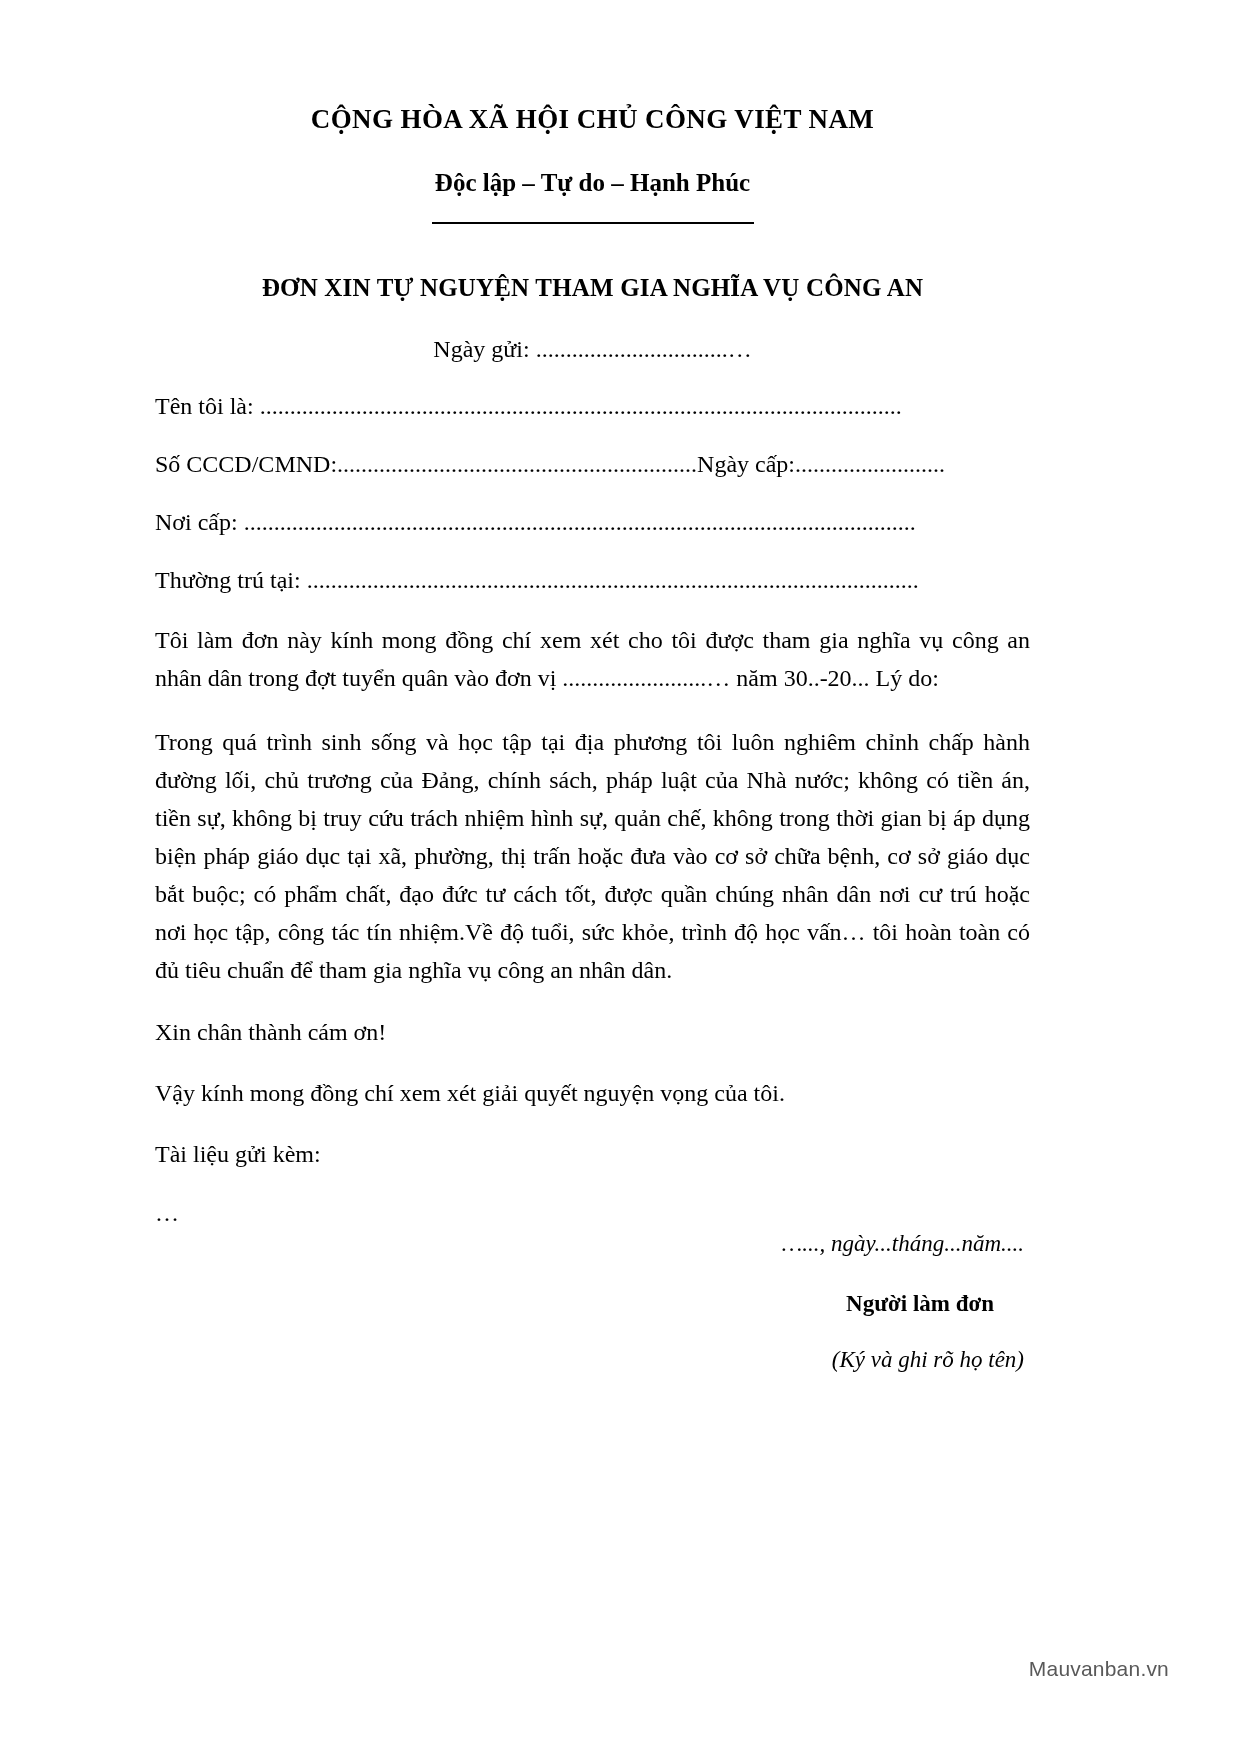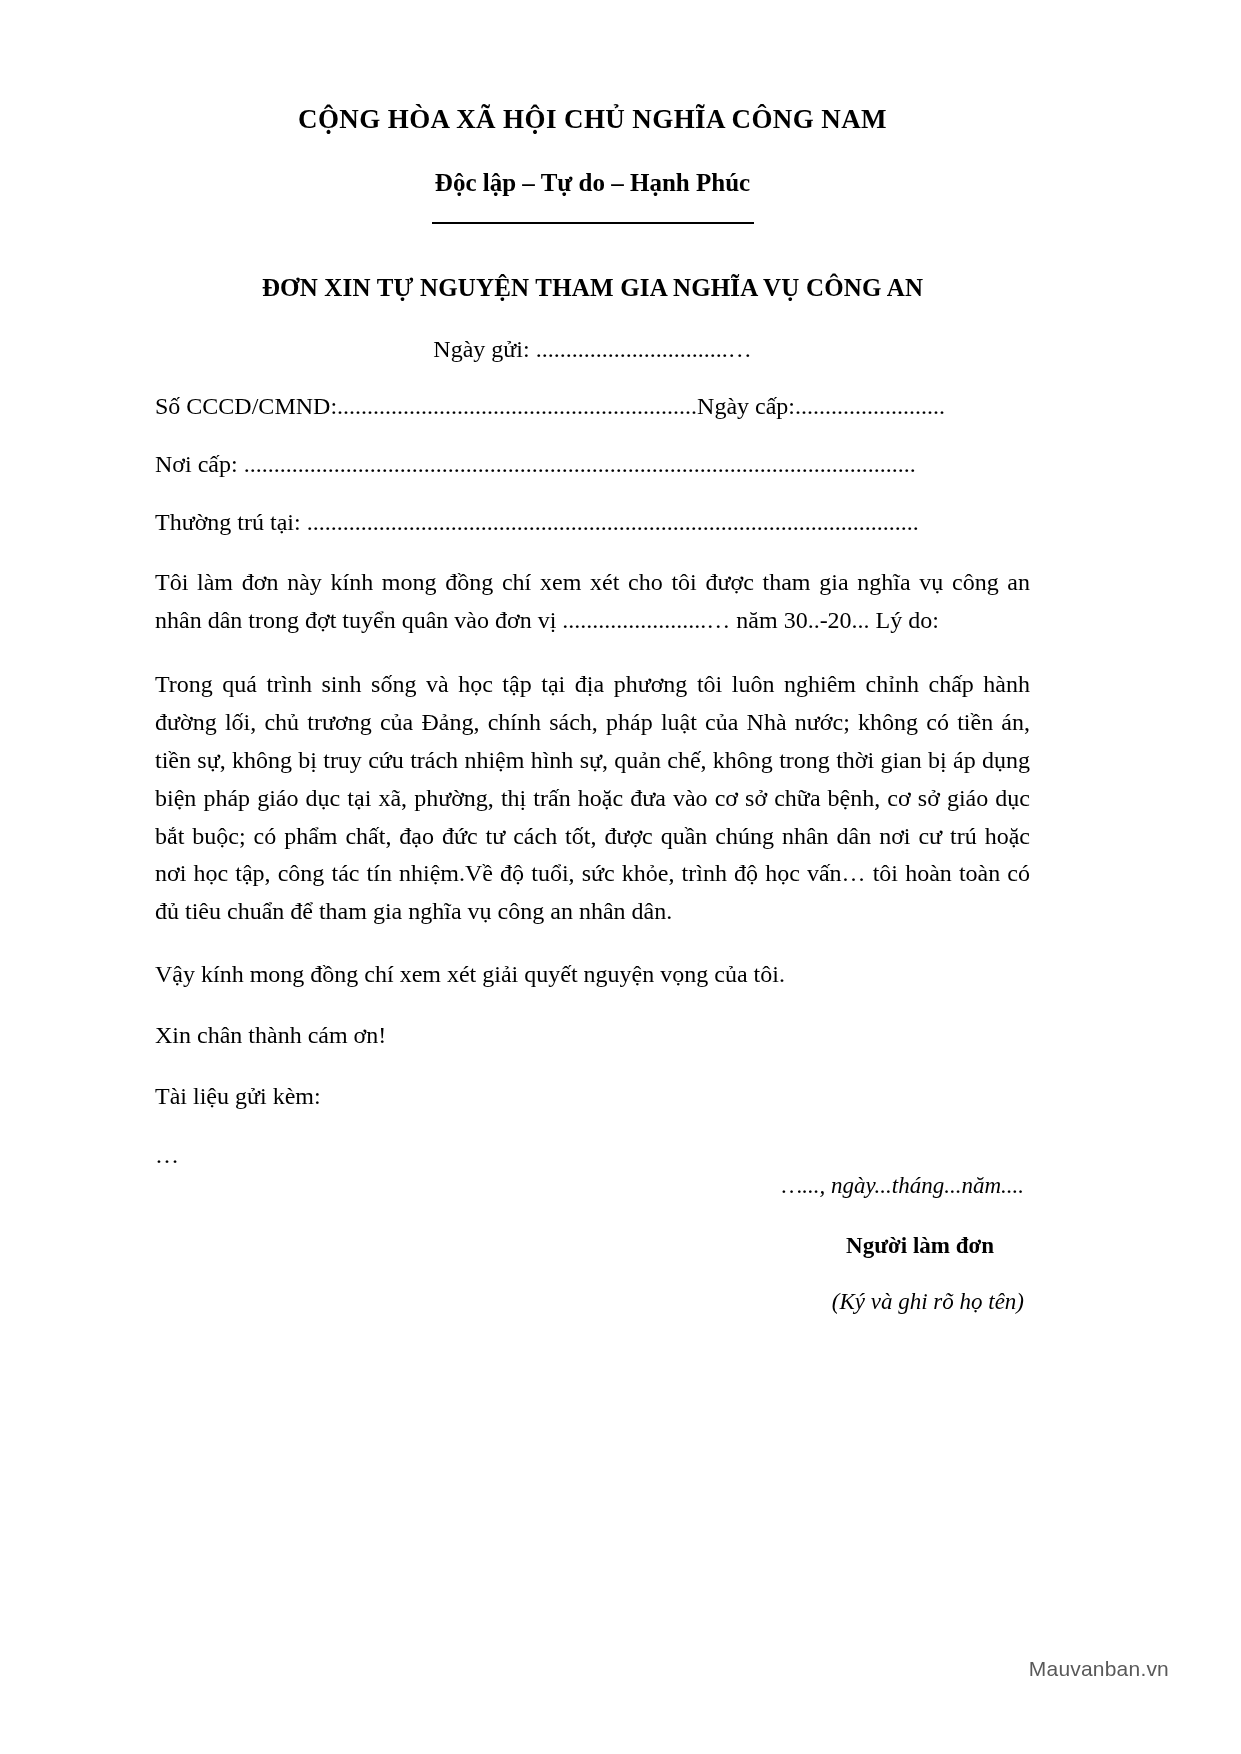--- a/index.html
+++ b/index.html
@@ -150,51 +150,54 @@
     letter-spacing: 0.2px;
   }
 </style>
 </head>
 <body>
 
 <div class="page">
   <div class="content">
 
     <div class="national-header">
-      <div class="nation-line">CỘNG HÒA XÃ HỘI CHỦ NGHĨA CÔNG NAM</div>
+      <div class="nation-line">CỘNG HÒA XÃ HỘI CHỦ CÔNG VIỆT NAM</div>
       <div class="motto-line">Độc lập – Tự do – Hạnh Phúc</div>
       <div class="divider-wrap">
         <span class="divider"></span>
       </div>
     </div>
 
     <div class="doc-title">ĐƠN XIN TỰ NGUYỆN THAM GIA NGHĨA VỤ CÔNG AN</div>
 
     <div class="recipient-line">Ngày gửi: ................................…</div>
 
+    <div class="field-line">
+      <span>Tên tôi là:</span><span> ...........................................................................................................</span>
+    </div>
 
     <div class="field-line">
       <span>Số CCCD/CMND:</span><span>............................................................Ngày cấp:.........................</span>
     </div>
 
     <div class="field-line">
       <span>Nơi cấp:</span><span> ................................................................................................................</span>
     </div>
 
     <div class="field-line">
       <span>Thường trú tại:</span><span> ......................................................................................................</span>
     </div>
 
     <div class="para block">Tôi làm đơn này kính mong đồng chí xem xét cho tôi được tham gia nghĩa vụ công an nhân dân trong đợt tuyển quân vào đơn vị ........................… năm 30..-20... Lý do:</div>
 
     <div class="para block">Trong quá trình sinh sống và học tập tại địa phương tôi luôn nghiêm chỉnh chấp hành đường lối, chủ trương của Đảng, chính sách, pháp luật của Nhà nước; không có tiền án, tiền sự, không bị truy cứu trách nhiệm hình sự, quản chế, không trong thời gian bị áp dụng biện pháp giáo dục tại xã, phường, thị trấn hoặc đưa vào cơ sở chữa bệnh, cơ sở giáo dục bắt buộc; có phẩm chất, đạo đức tư cách tốt, được quần chúng nhân dân nơi cư trú hoặc nơi học tập, công tác tín nhiệm.Về độ tuổi, sức khỏe, trình độ học vấn… tôi hoàn toàn có đủ tiêu chuẩn để tham gia nghĩa vụ công an nhân dân.</div>
 
+    <div class="para-short">Xin chân thành cám ơn!</div>
+
     <div class="para-short">Vậy kính mong đồng chí xem xét giải quyết nguyện vọng của tôi.</div>
-
-    <div class="para-short">Xin chân thành cám ơn!</div>
 
     <div class="para-short">Tài liệu gửi kèm:</div>
 
     <div class="ellipsis-line">…</div>
 
     <div class="sign-block">
       <div class="sign-date">…..., ngày...tháng...năm....</div>
       <div class="sign-role">Người làm đơn</div>
       <div class="sign-note">(Ký và ghi rõ họ tên)</div>
     </div>

